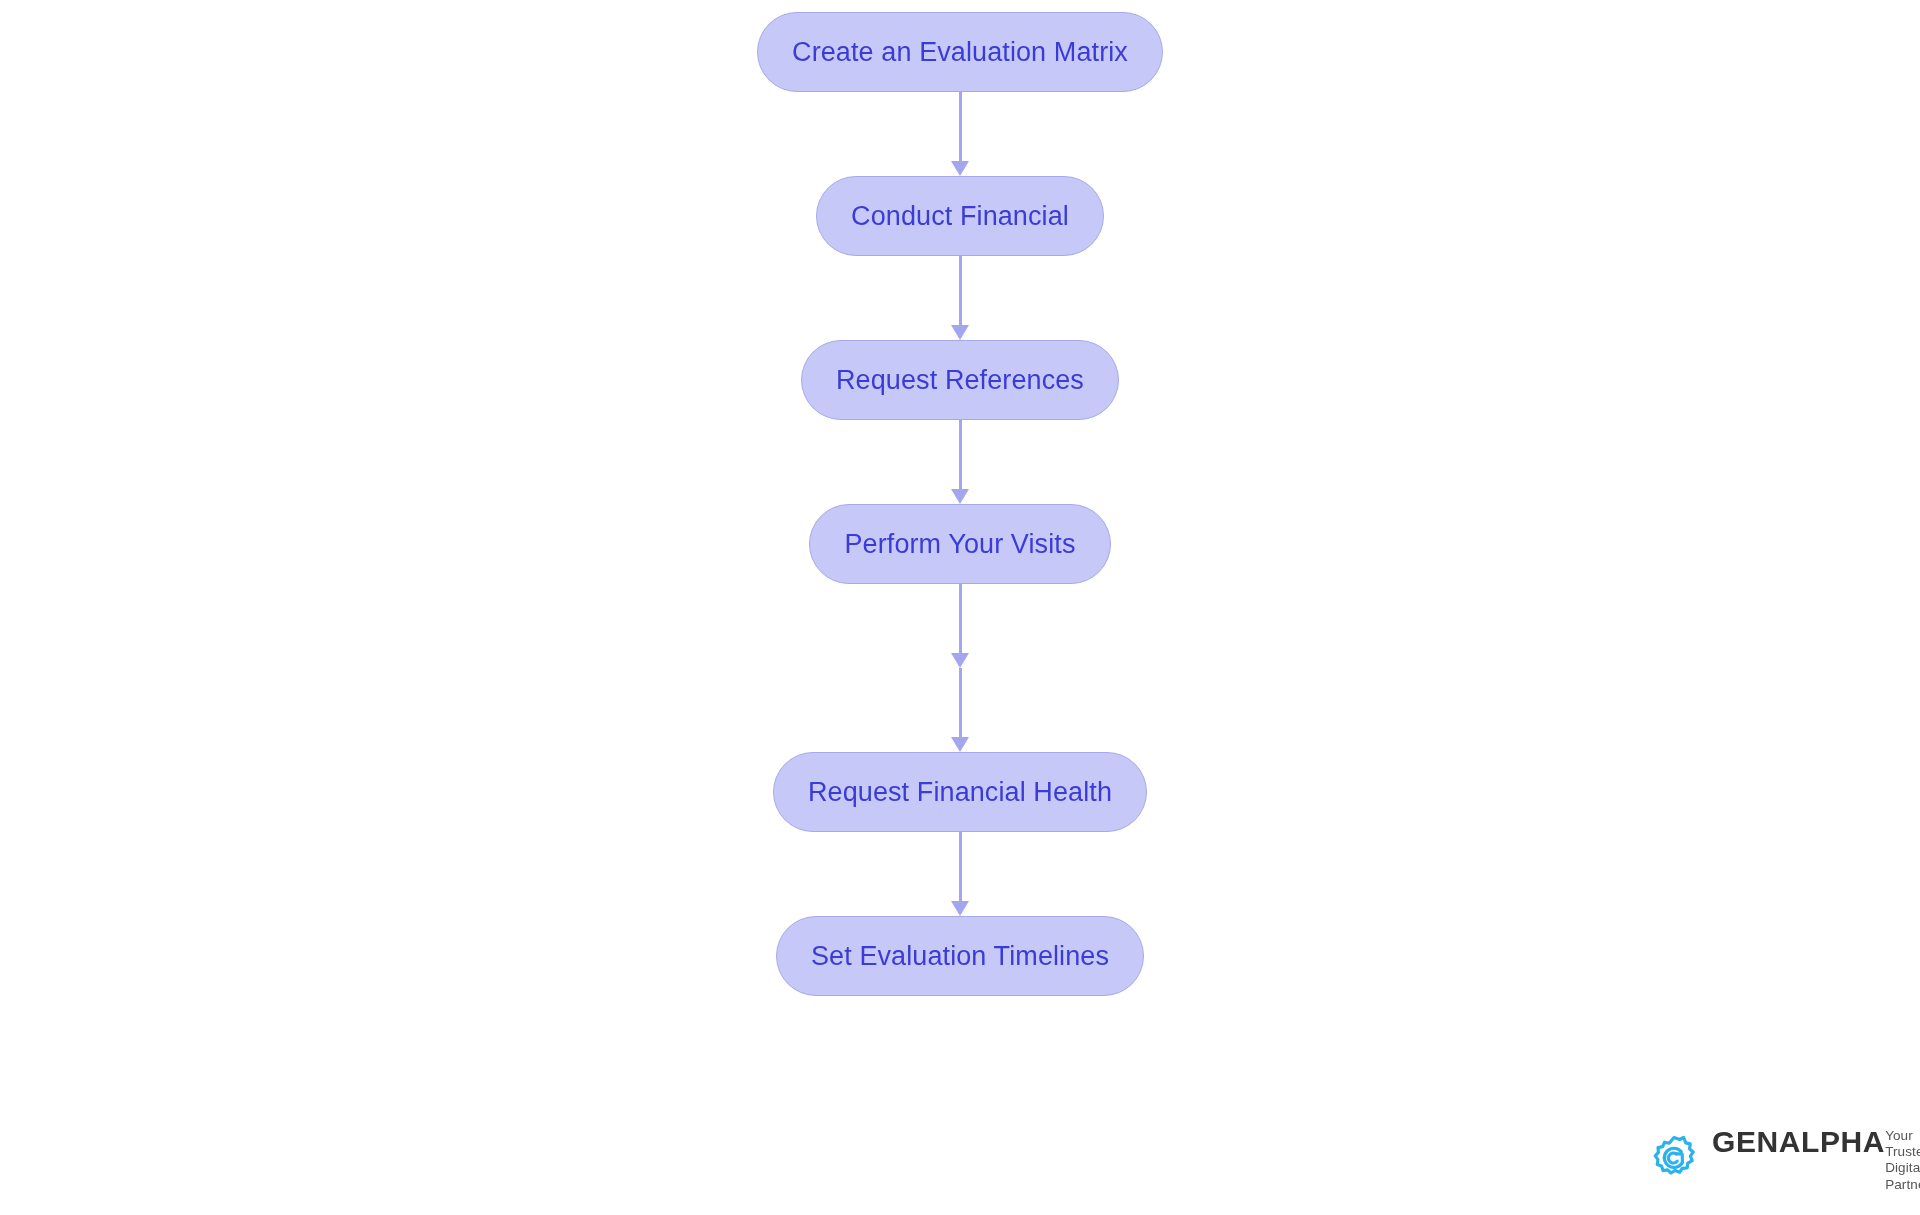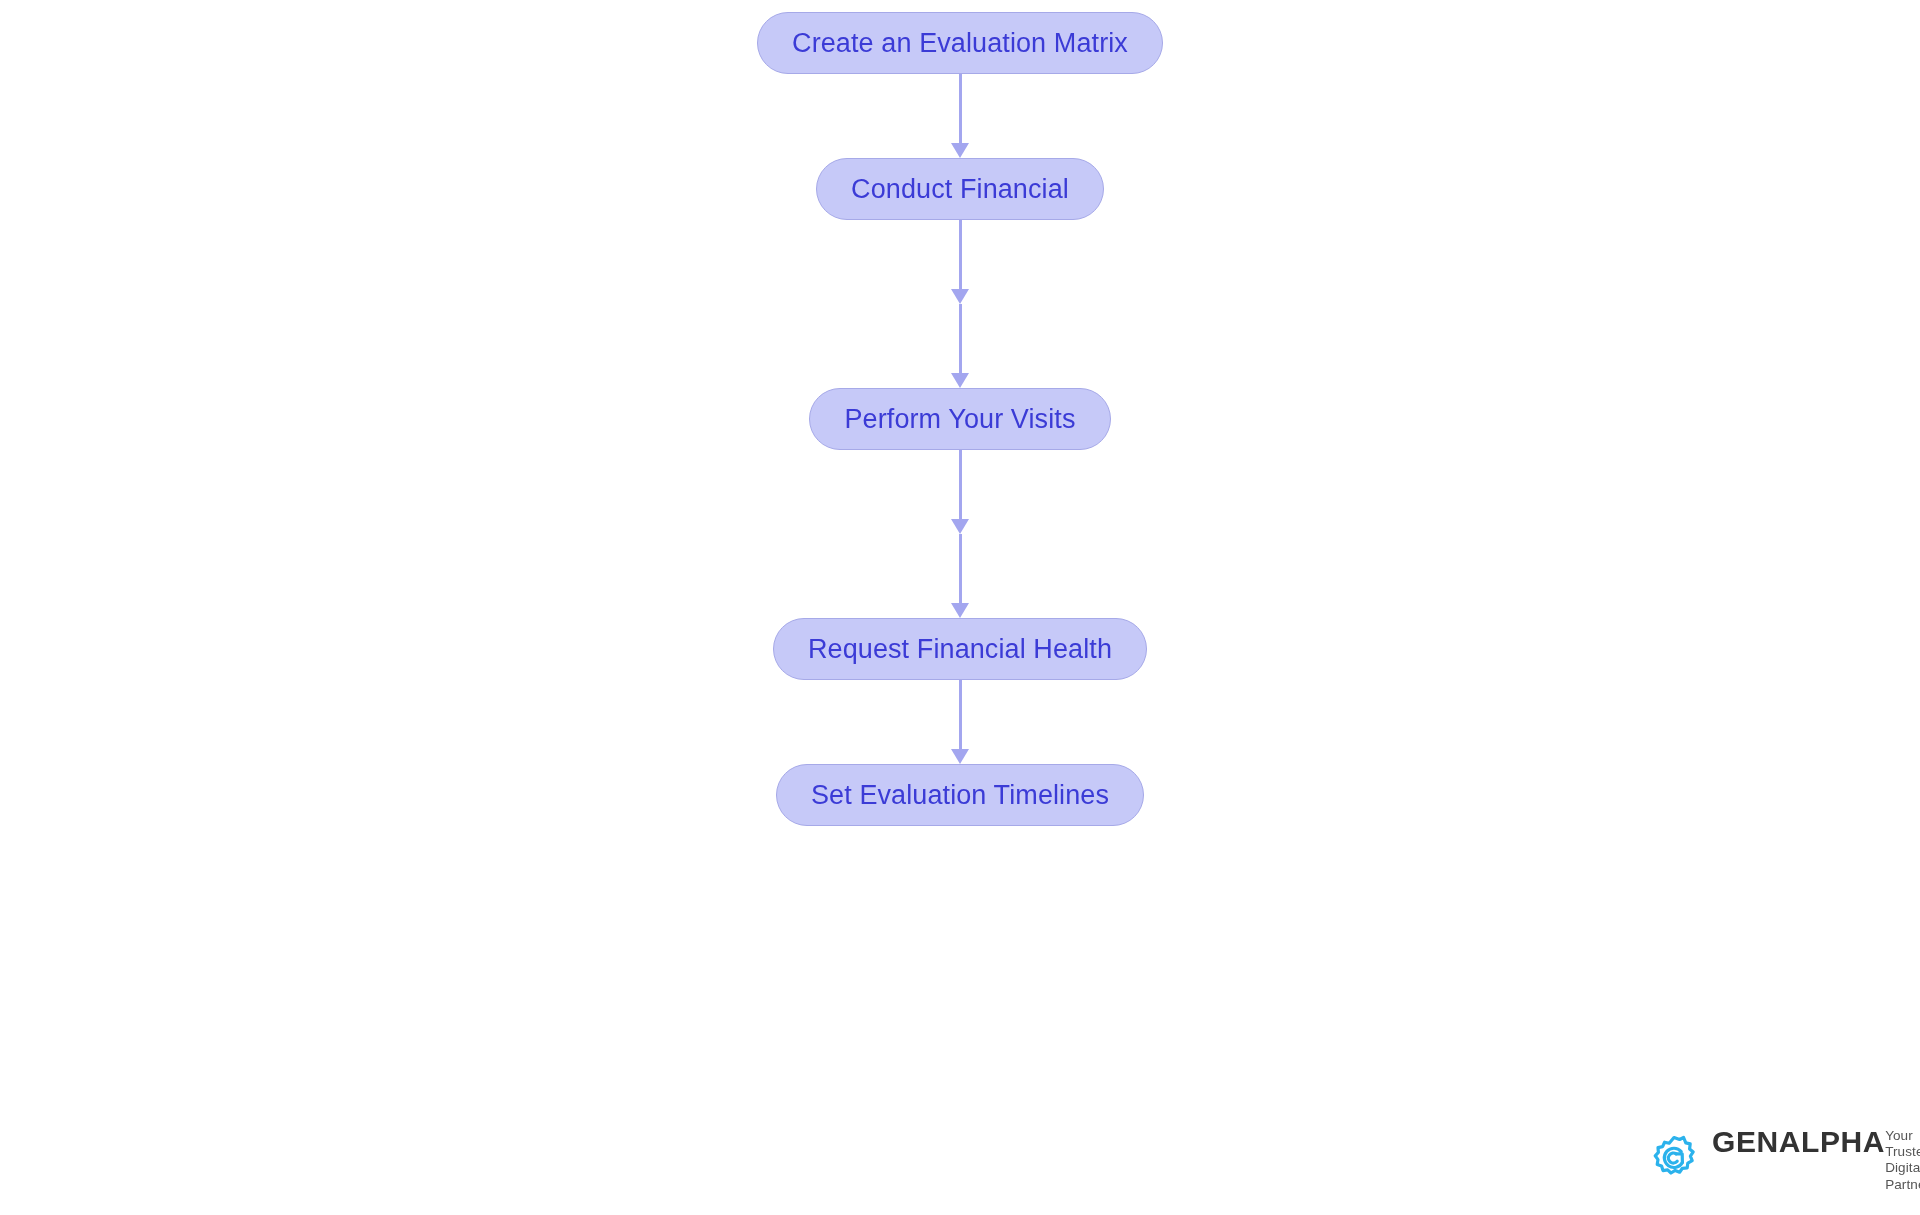--- a/index.html
+++ b/index.html
@@ -28,21 +28,21 @@
     left: 0;
     top: 0;
     width: 1920px;
     display: flex;
     flex-direction: column;
     align-items: center;
   }
 
   .node {
     box-sizing: border-box;
-    height: 62px;
+    height: 80px;
     display: flex;
     align-items: center;
     justify-content: center;
     background: #c6c9f8;
     border: 1.4px solid #a6a9e8;
     border-radius: 40px;
     padding: 0 34px;
     position: relative;
     z-index: 2;
   }
@@ -132,20 +132,23 @@
 
     <div class="node">
       <span class="node-label">Conduct Financial</span>
     </div>
 
     <div class="connector">
       <div class="stem"></div>
       <div class="head"></div>
     </div>
 
+    <div class="node">
+      <span class="node-label">Request References</span>
+    </div>
 
     <div class="connector">
       <div class="stem"></div>
       <div class="head"></div>
     </div>
 
     <div class="node">
       <span class="node-label">Perform Your Visits</span>
     </div>
 

